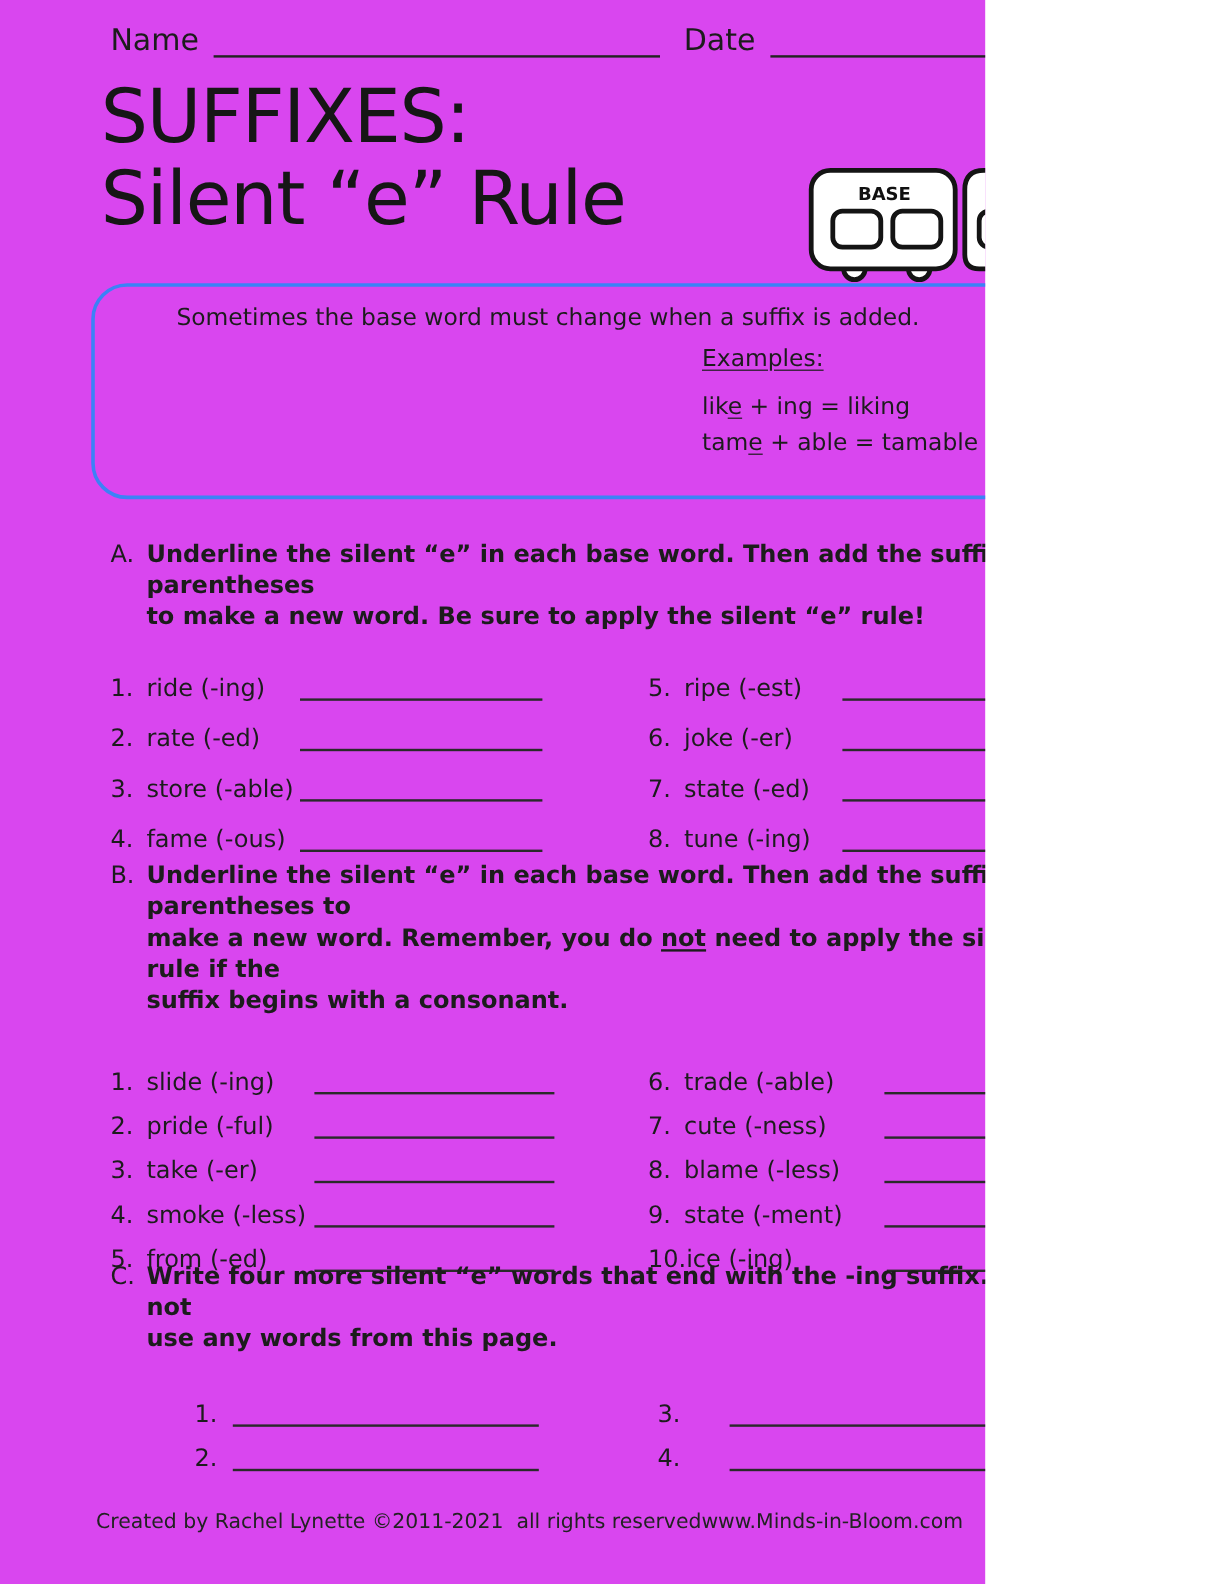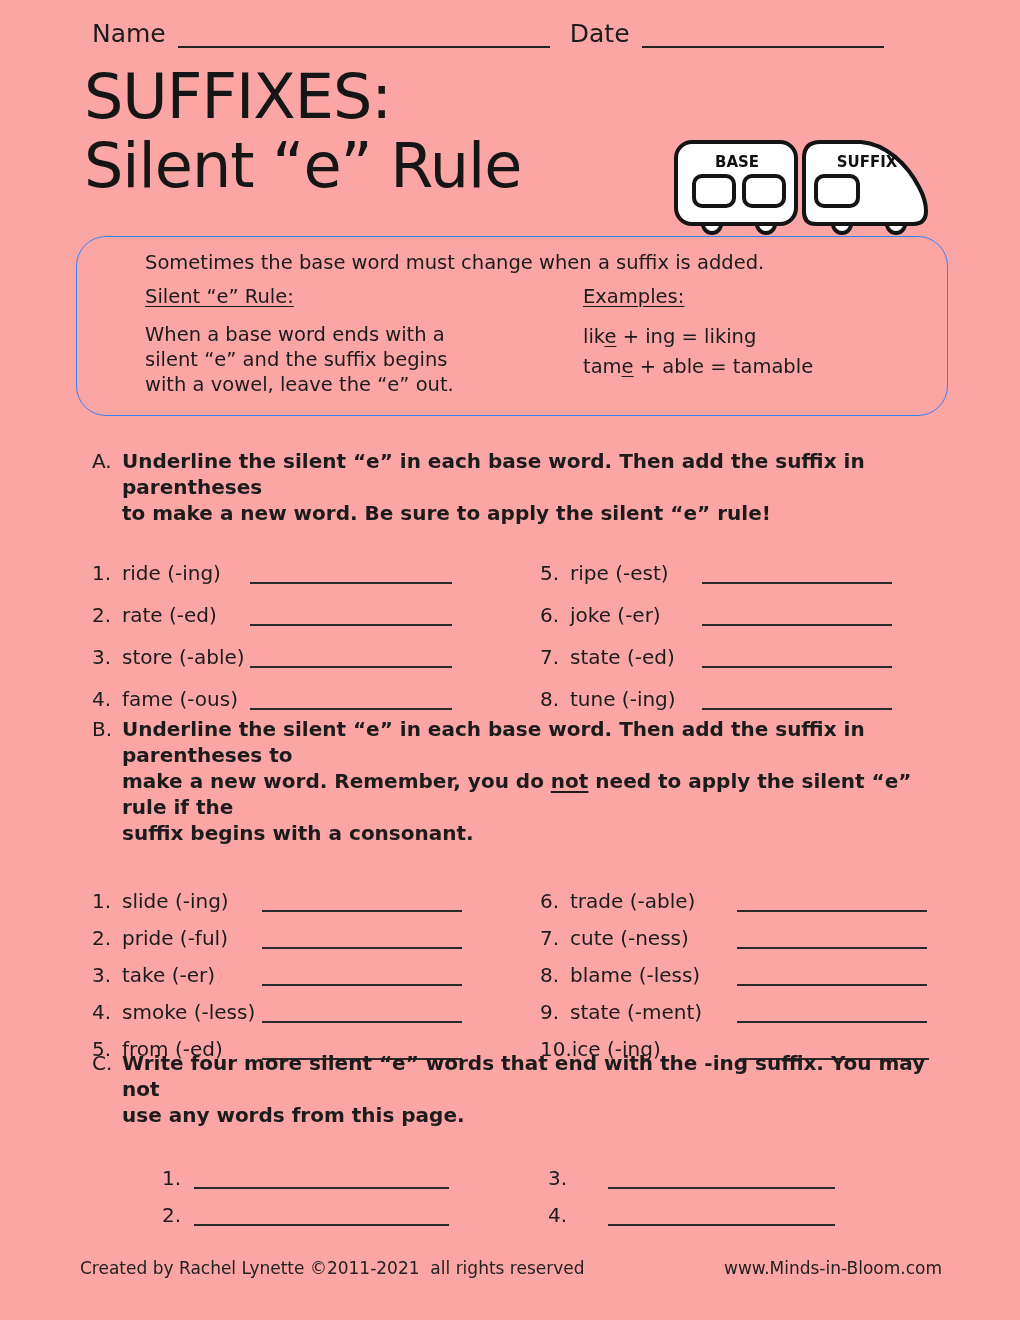--- a/index.html
+++ b/index.html
@@ -1,20 +1,20 @@
 <!DOCTYPE html>
 <html><head>
 <meta charset="utf-8">
 <style>
   * { margin:0; padding:0; box-sizing:border-box; }
   html,body { background:#ffffff; }
   .page {
     position:relative;
-    width:1020px; height:1320px;
-    background:#fca5a5;
+    width:821px; height:1320px;
+    background:#d946ef;
     color:#1c1c1c;
     font-family:"DejaVu Sans", sans-serif;
     overflow:hidden;
   }
 
   
   .header-row {
     position:absolute; top:18px; left:92px; width:800px;
     display:flex; align-items:flex-end;
     font-size:25px;
@@ -35,21 +35,21 @@
   .train { position:absolute; top:134px; left:670px; }
   .train text {
     font-family:"DejaVu Sans", sans-serif;
     font-size:15px; font-weight:bold; fill:#111;
   }
 
   
   .rule-box {
     position:absolute; top:236px; left:76px;
     width:872px; height:180px;
-    border:1px solid #3b82f6; border-radius:30px;
+    border:3px solid #3b82f6; border-radius:30px;
     font-size:19.5px;
   }
   .rule-intro { position:absolute; top:14px; left:68px; }
   .rule-col   { position:absolute; top:48px; left:68px; width:360px; }
   .ex-col     { position:absolute; top:48px; left:506px; width:330px; }
   .box-heading {
     display:inline-block;
     text-decoration:underline; text-underline-offset:3px;
     margin-bottom:14px;
   }
@@ -129,26 +129,20 @@
       <rect x="24" y="42" width="40" height="30" rx="8"></rect>
       <rect x="74" y="42" width="40" height="30" rx="8"></rect>
       <rect x="146" y="42" width="42" height="30" rx="8"></rect>
     </g>
     <text x="67" y="33" text-anchor="middle">BASE</text>
     <text x="197" y="33" text-anchor="middle">SUFFIX</text>
   </svg>
 
   <div class="rule-box">
     <div class="rule-intro">Sometimes the base word must change when a suffix is added.</div>
-    <div class="rule-col">
-      <span class="box-heading">Silent “e” Rule:</span>
-      <div class="rule-line">When a base word ends with a</div>
-      <div class="rule-line">silent “e” and the suffix begins</div>
-      <div class="rule-line">with a vowel, leave the “e” out.</div>
-    </div>
     <div class="ex-col">
       <span class="box-heading">Examples:</span>
       <div class="ex-line"><span>lik</span><span class="u-e">e</span><span> + ing = liking</span></div>
       <div class="ex-line"><span>tam</span><span class="u-e">e</span><span> + able = tamable</span></div>
     </div>
   </div>
 
   <div class="section" id="section-a">
     <div class="instr">
       <span class="sec-label">A.</span>

